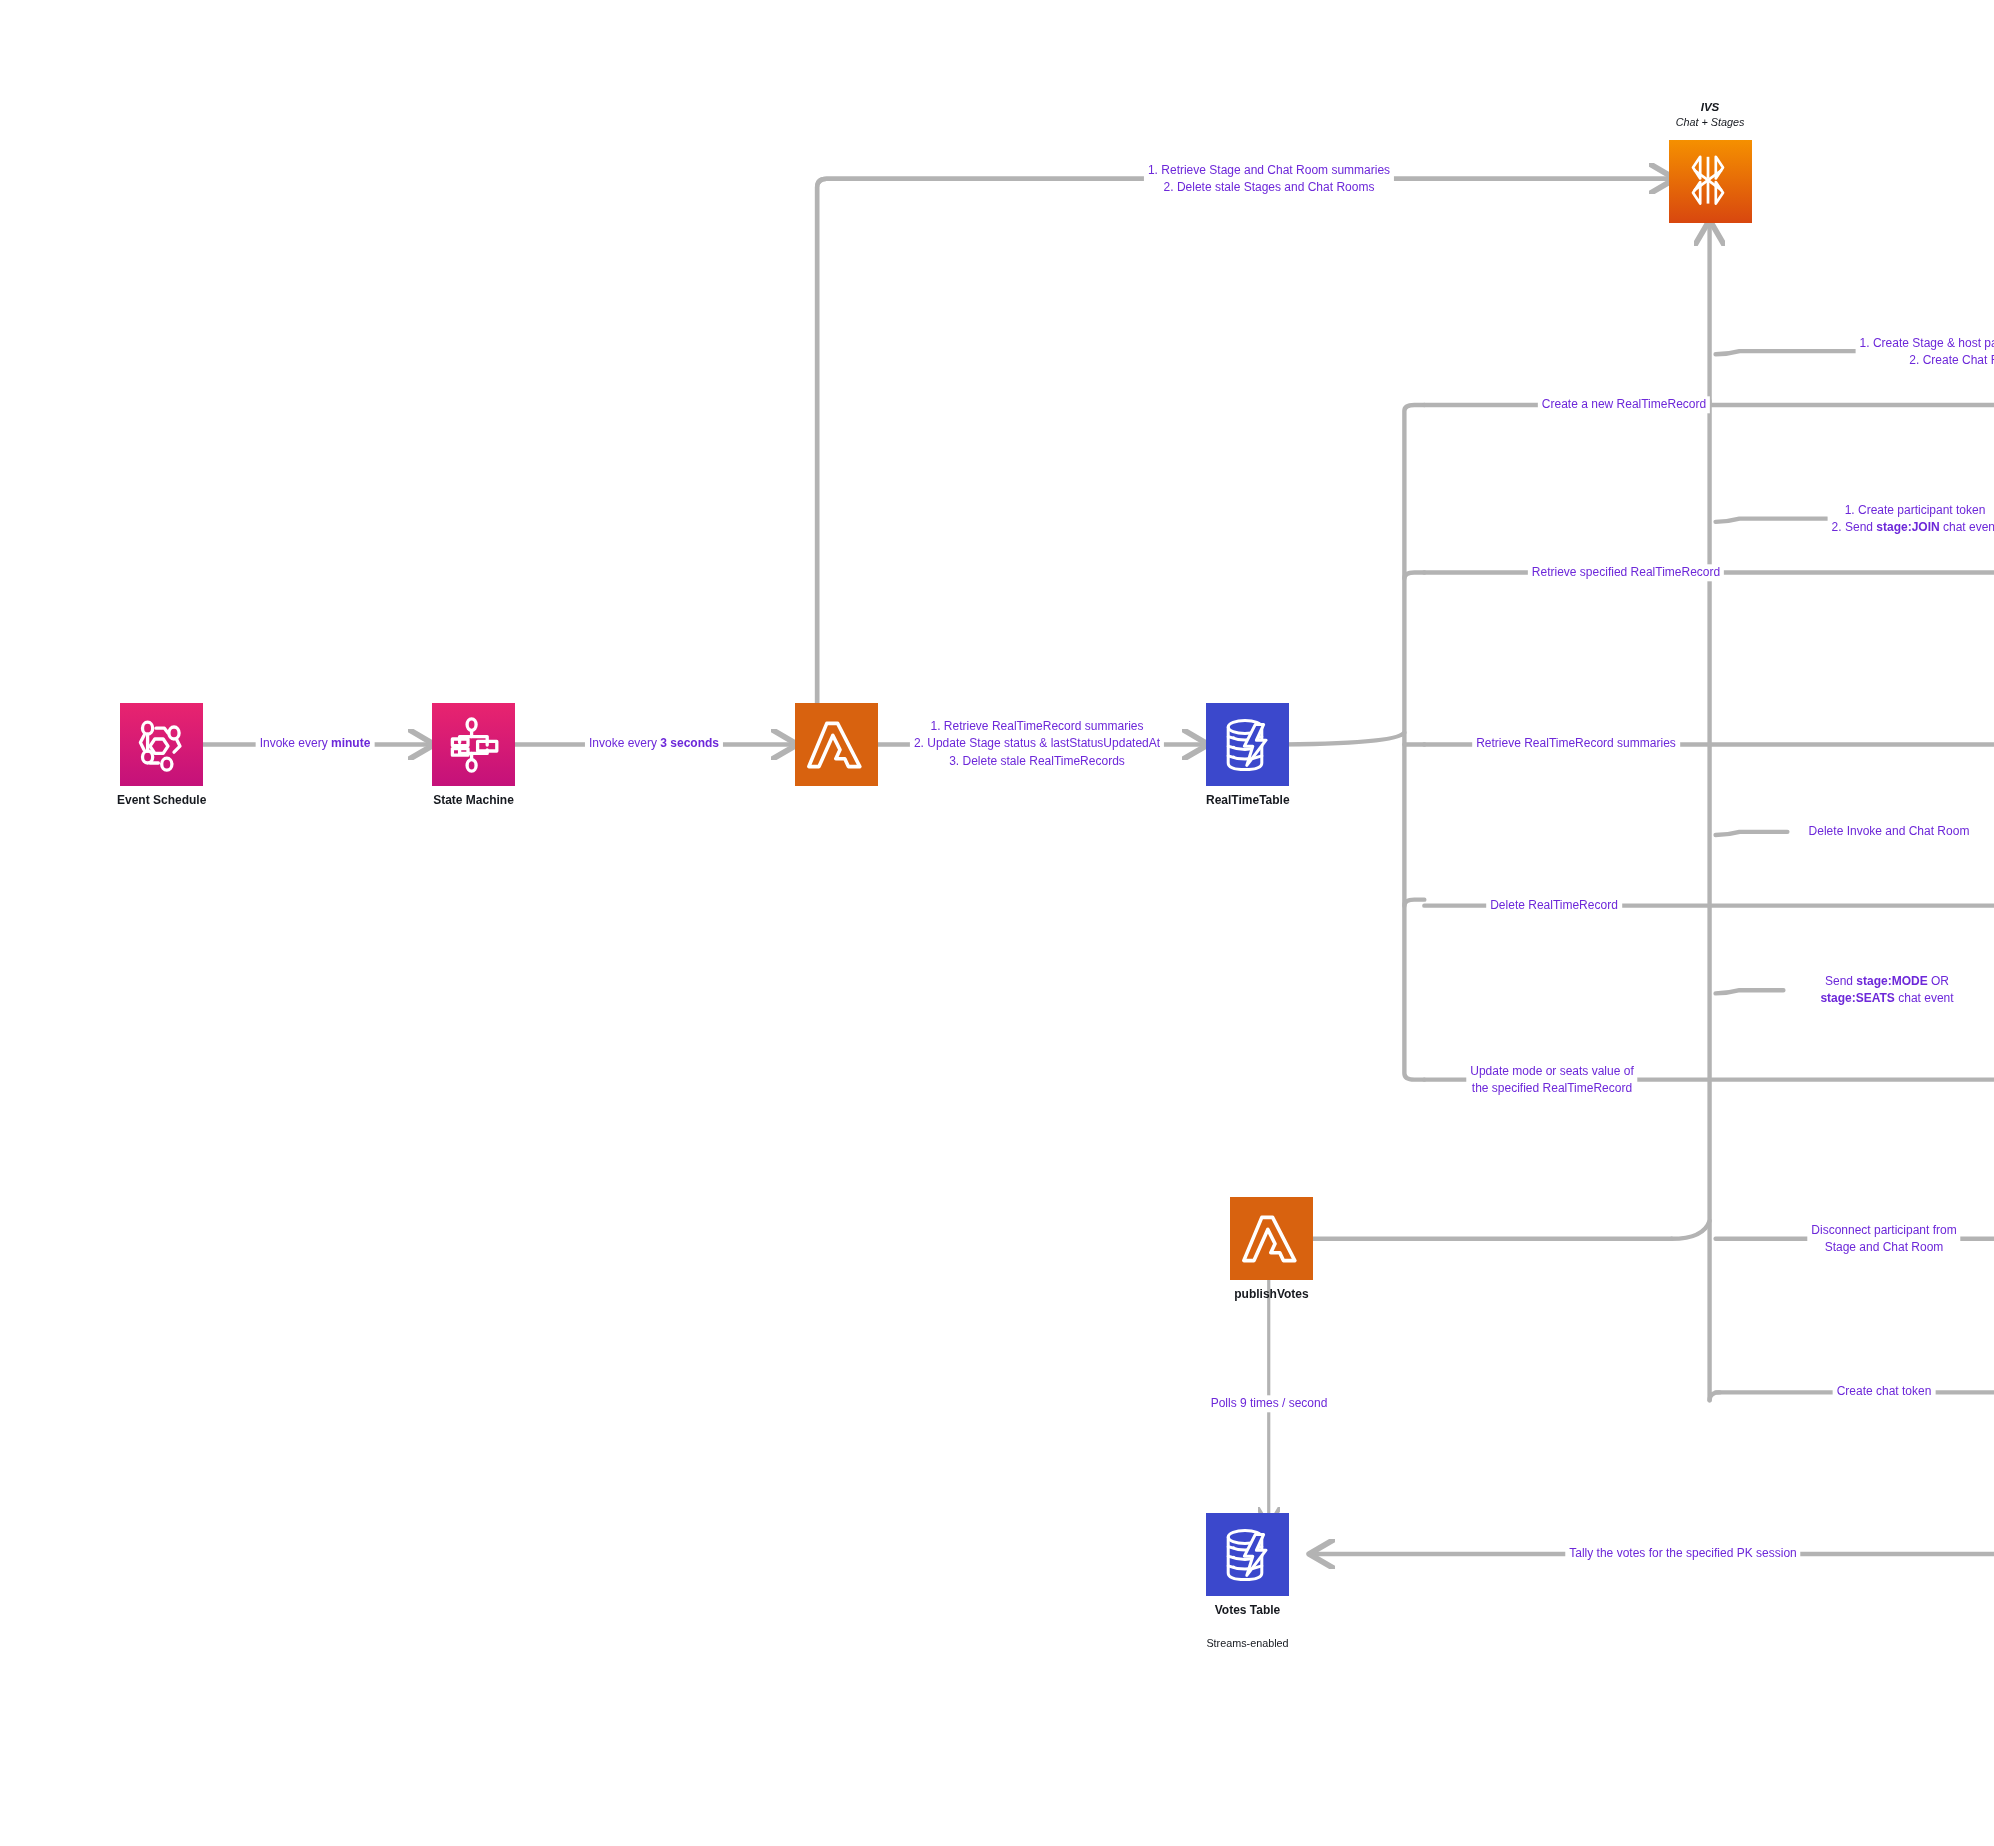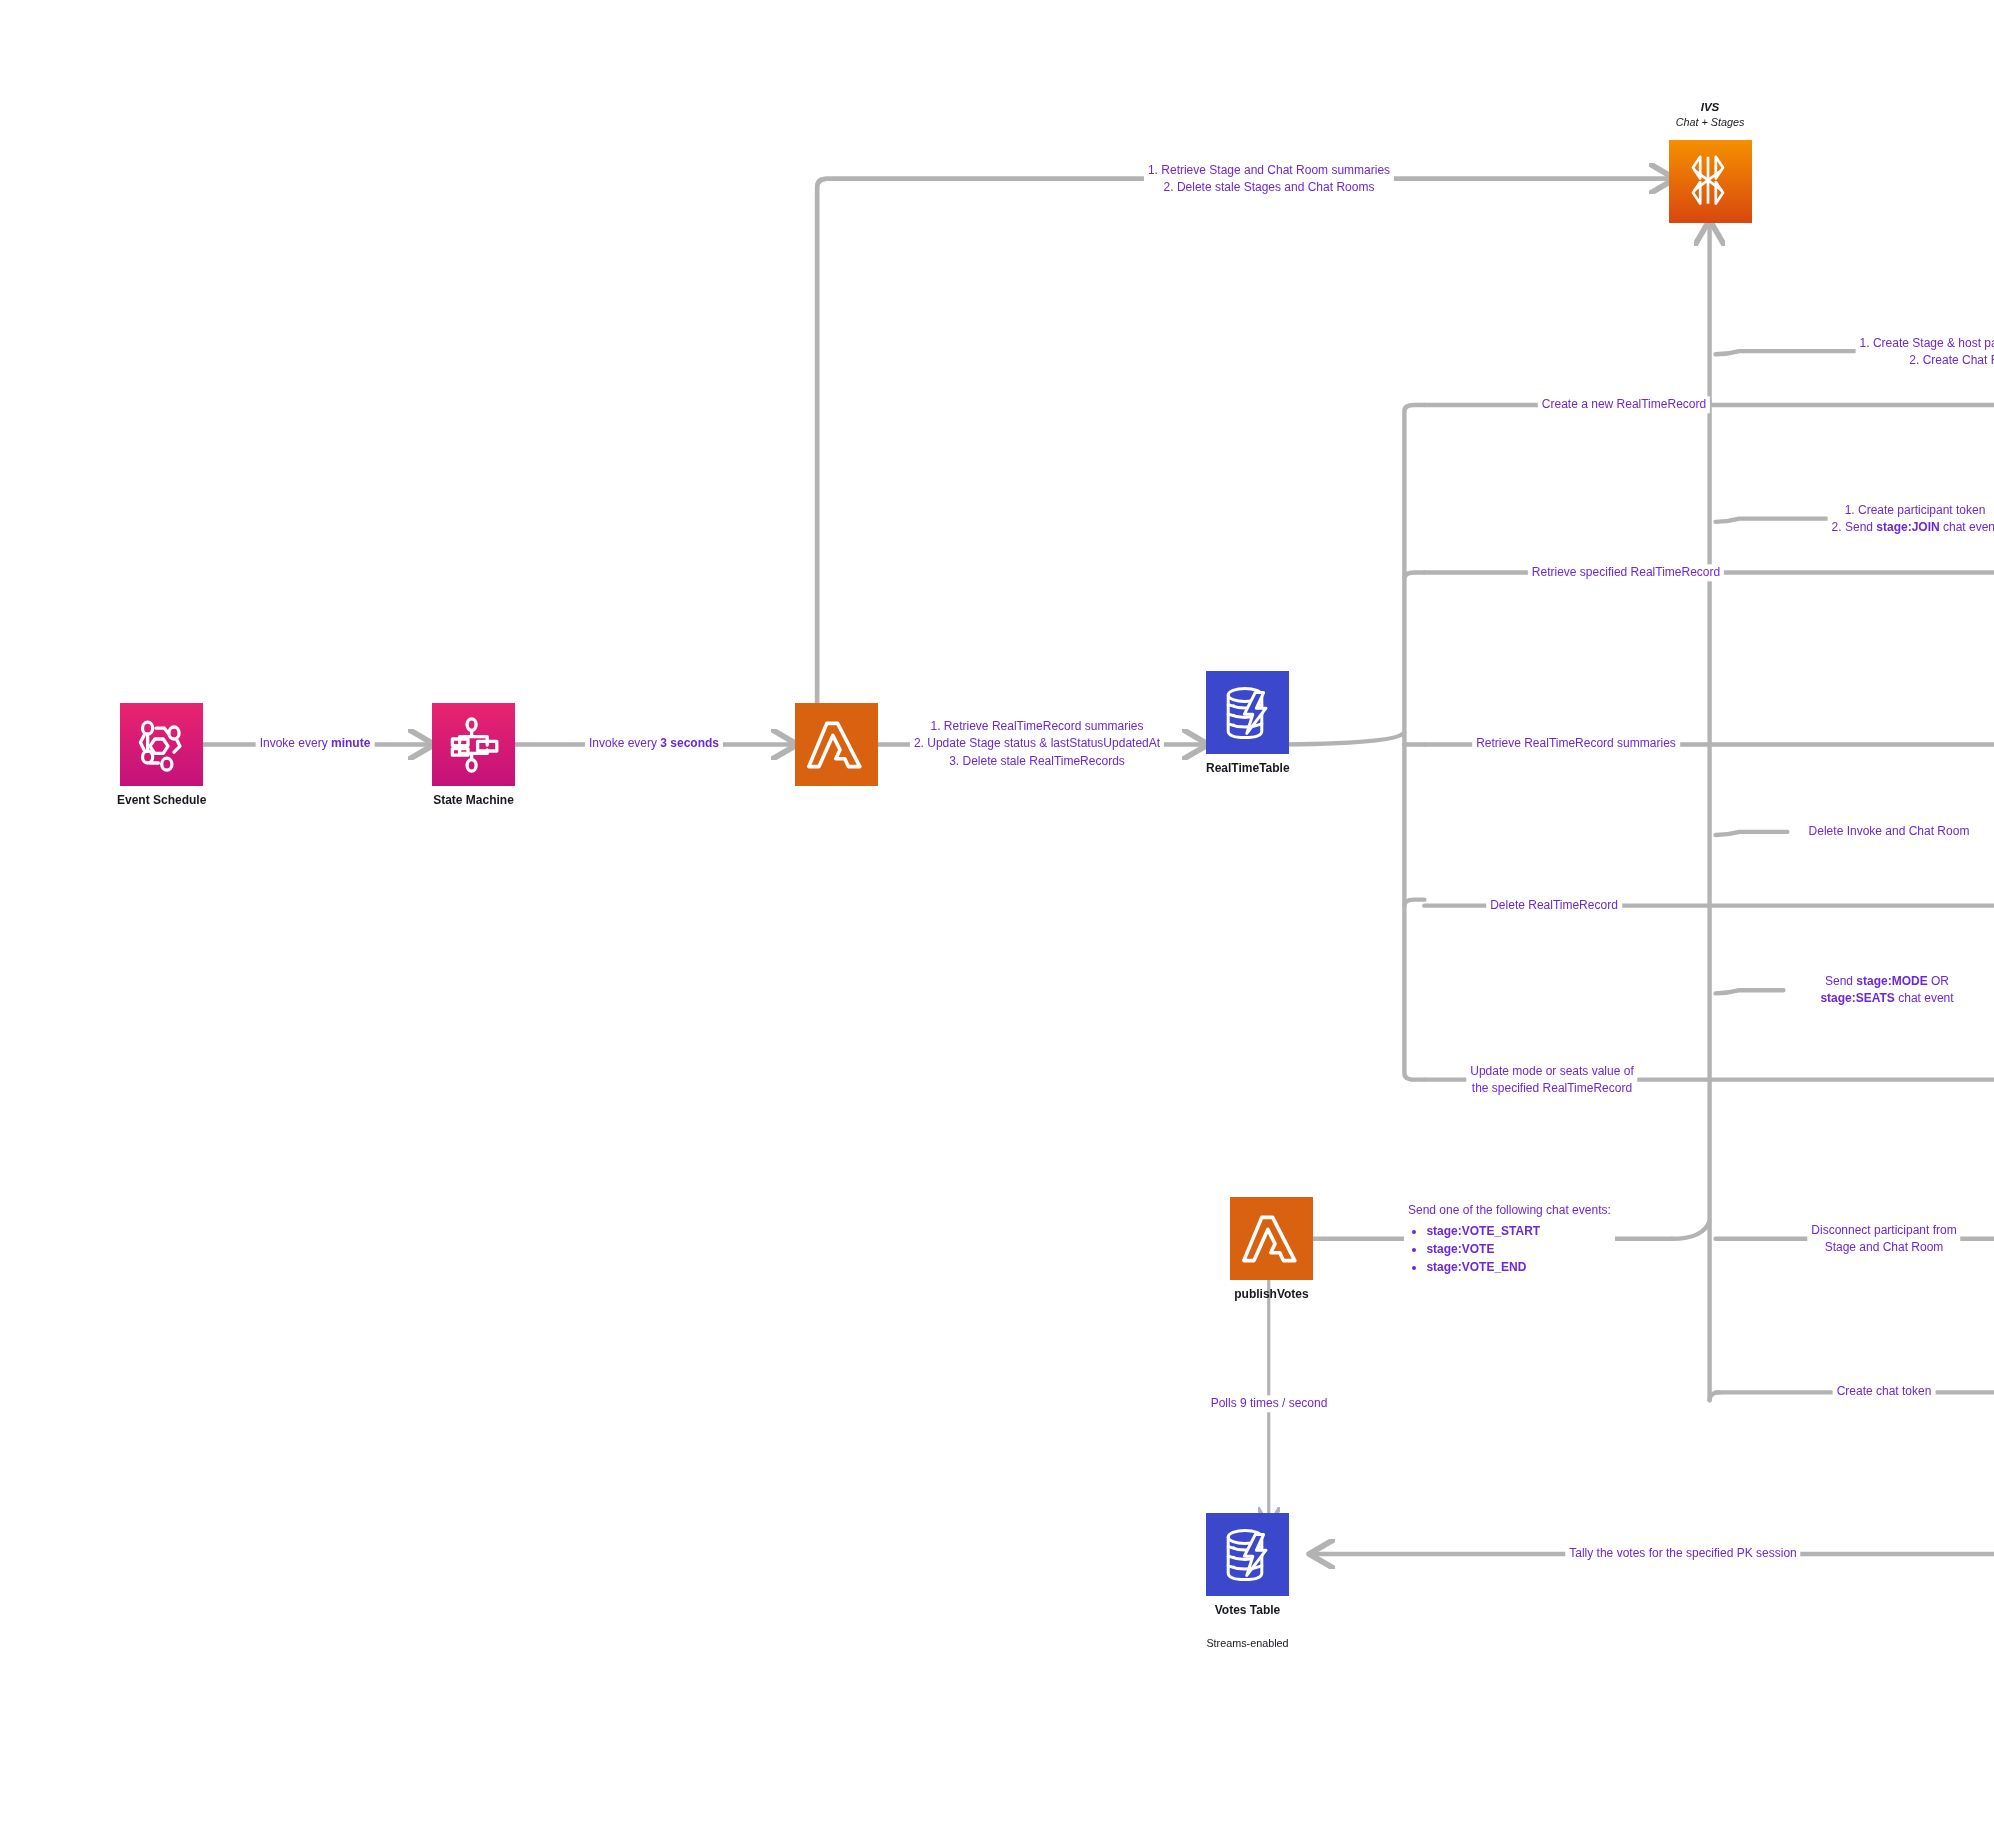--- a/index.html
+++ b/index.html
@@ -156,21 +156,21 @@
 
   <div class="node" style="left:795px;top:703px;">
     <div class="tile lambda">
       <svg viewBox="0 0 100 100" fill="none" stroke="#fff" stroke-width="6" stroke-linejoin="round">
         <path d="M28 14 L46 14 L83 86 L64 86 L58 73 L43 73 L50 58 L50 58 L38 34 L15 86 L-2 86 Z" transform="translate(5,0)"></path>
       </svg>
     </div>
     <div class="node-label"></div>
   </div>
 
-  <div class="node" style="left:1206px;top:671px;">
+  <div class="node" style="left:1206px;top:703px;">
     <div class="tile ddb">
       <svg viewBox="0 0 100 100" fill="none" stroke="#fff" stroke-width="5" stroke-linecap="round" stroke-linejoin="round">
         <ellipse cx="45" cy="20" rx="28" ry="11"></ellipse>
         <path d="M17 20 L17 80 Q17 91 45 91 Q73 91 73 80 L73 20"></path>
         <path d="M17 36 Q45 47 73 36"></path>
         <path d="M17 52 Q45 63 73 52"></path>
         <path d="M17 68 Q45 79 73 68"></path>
         <circle cx="26" cy="38" r="2.6" fill="#fff" stroke="none"></circle>
         <circle cx="26" cy="54" r="2.6" fill="#fff" stroke="none"></circle>
         <circle cx="26" cy="70" r="2.6" fill="#fff" stroke="none"></circle>
@@ -294,28 +294,20 @@
 
   <div class="edge-label c" style="left:1884px;top:1239px;">
     <div>Disconnect participant from</div>
     <div>Stage and Chat Room</div>
   </div>
 
   <div class="edge-label c" style="left:1884px;top:1392px;">
     <span>Create chat token</span>
   </div>
 
-  <div class="edge-label l" style="left:1404px;top:1239px;">
-    <div>Send one of the following chat events:</div>
-    <ul>
-      <li>stage:VOTE_START</li>
-      <li>stage:VOTE</li>
-      <li>stage:VOTE_END</li>
-    </ul>
-  </div>
 
   <div class="edge-label c" style="left:1269px;top:1404px;">
     <span>Polls 9 times / second</span>
   </div>
 
   <div class="edge-label c" style="left:1683px;top:1554px;">
     <span>Tally the votes for the specified PK session</span>
   </div>
 
 </div>

